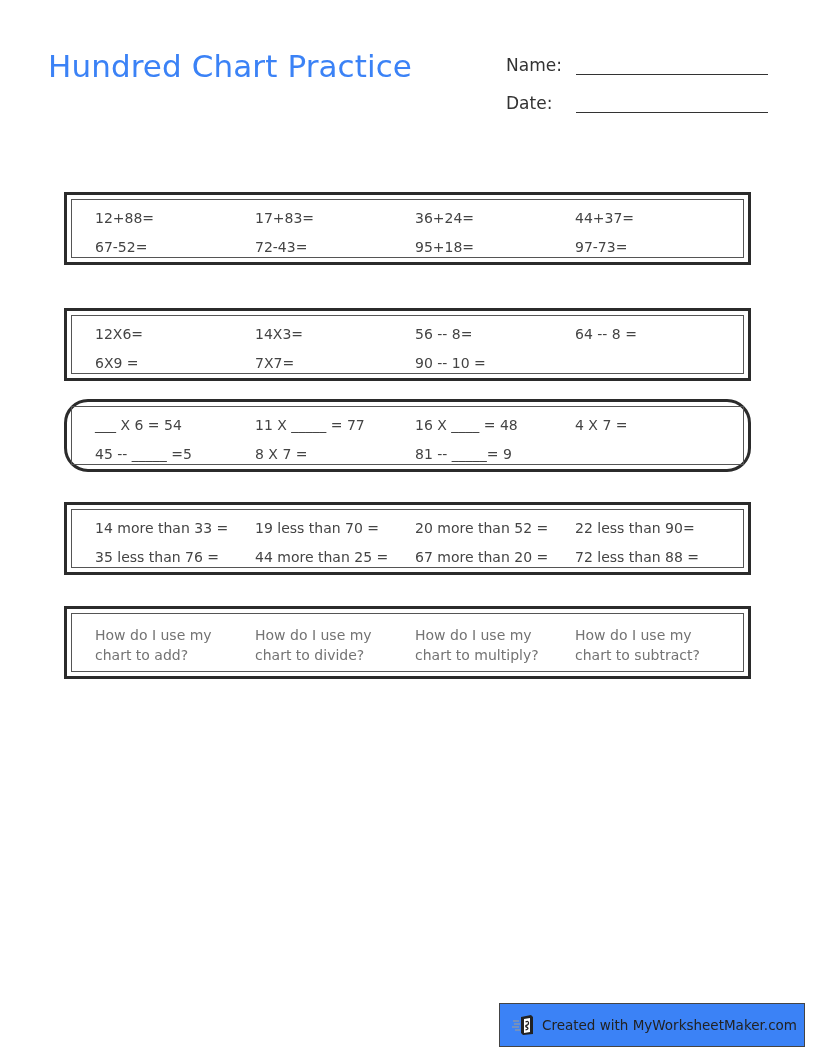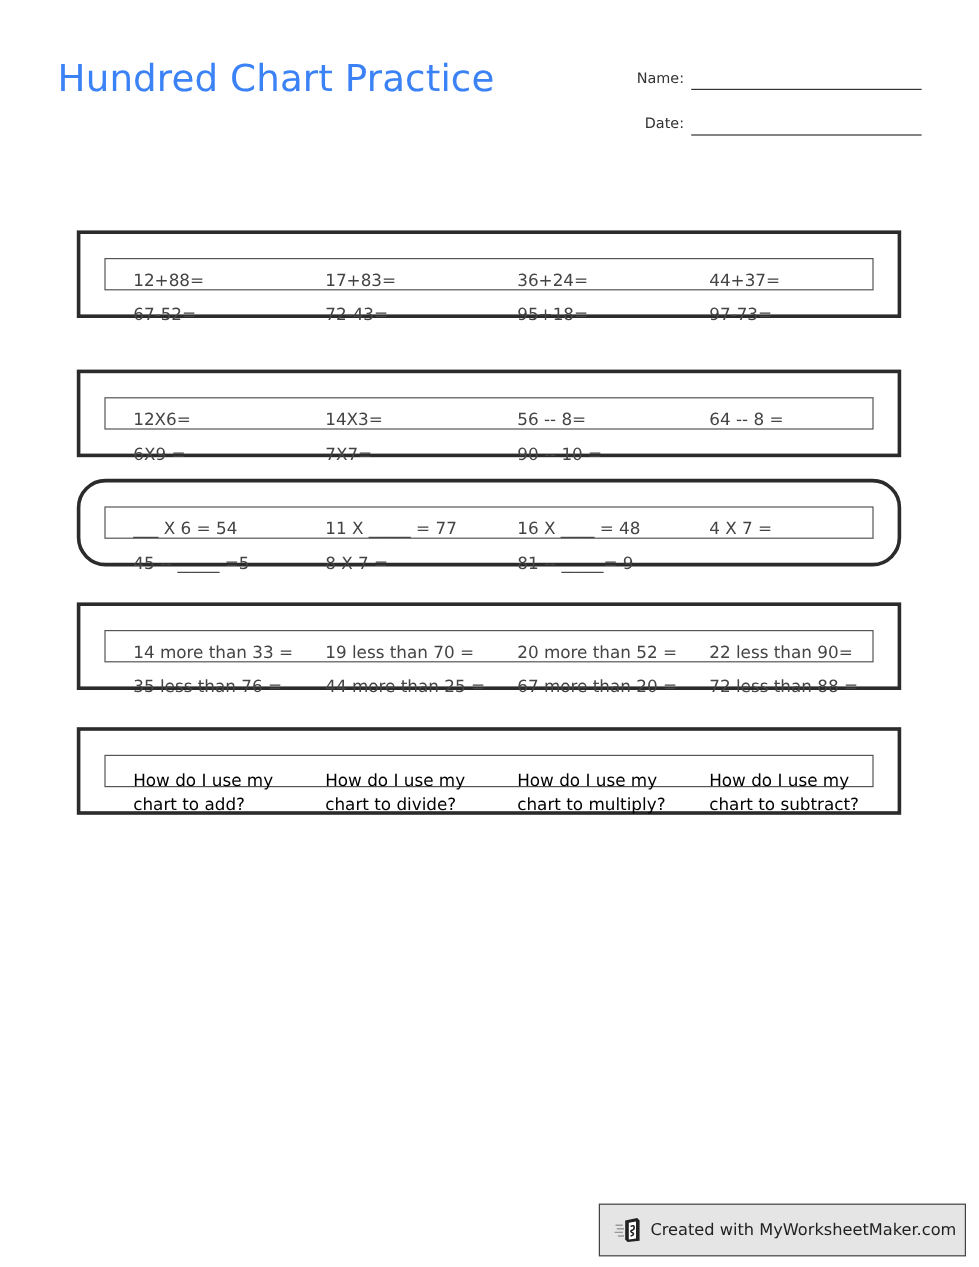--- a/index.html
+++ b/index.html
@@ -26,43 +26,42 @@
       margin: 0;
       white-space: nowrap;
     }
     .field {
       position: absolute;
       right: 48px;
       display: flex;
       align-items: flex-end;
     }
     .field-label {
-      font-size: 12px;
+      font-size: 17px;
       color: #333333;
       width: 64px;
-      text-align: right;
       margin-right: 6px;
       line-height: 20px;
     }
     .field-line {
       width: 192px;
       height: 20px;
       border-bottom: 1.5px solid #333333;
     }
     .field-name { top: 54px; }
     .field-date { top: 92px; }
 
     .box {
       position: absolute;
       left: 64px;
       width: 687px;
       height: 73px;
       box-sizing: border-box;
       border: 3px solid #2b2b2b;
-      padding: 20px;
+      padding: 4px;
       background: #ffffff;
     }
     .box-inner {
       width: 100%;
       height: 100%;
       box-sizing: border-box;
       border: 1.5px solid #555555;
       position: relative;
     }
     .grid {
@@ -81,37 +80,37 @@
     }
     .q-grid {
       position: absolute;
       left: 23px;
       top: 11px;
       display: grid;
       grid-template-columns: 160px 160px 160px 160px;
     }
     .q-cell {
       font-size: 14px;
-      color: #000000;
+      color: #737373;
       line-height: 20px;
       white-space: pre-line;
     }
 
     .footer-badge {
       position: absolute;
       left: 499px;
       top: 1003px;
       width: 306px;
       height: 44px;
       box-sizing: border-box;
       border: 1.5px solid #444444;
       display: flex;
       align-items: center;
       padding-left: 12px;
-      background: #e5e5e5;
+      background: #3b82f6;
     }
     .footer-icon {
       width: 24px;
       height: 22px;
       margin-right: 6px;
       display: inline-block;
     }
     .footer-text {
       font-size: 13.5px;
       color: #222222;

